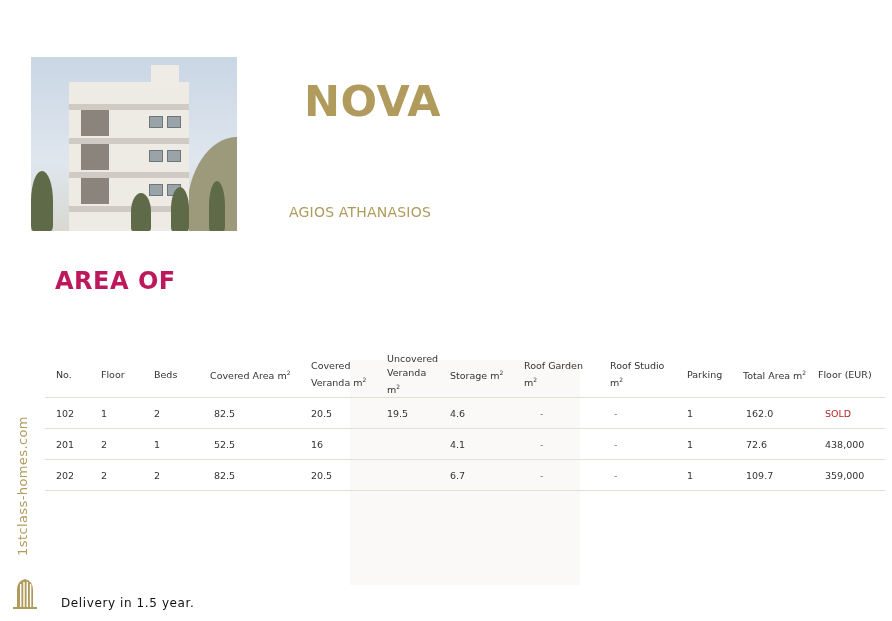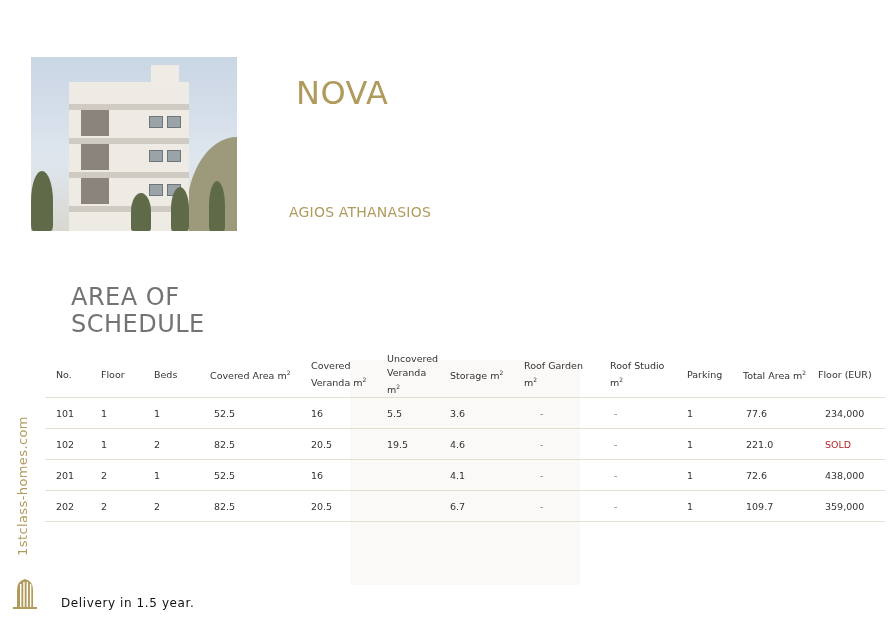--- a/index.html
+++ b/index.html
@@ -19,30 +19,30 @@
   .hero-image .bldg {
     position: absolute; left: 38px; top: 25px; width: 120px; height: 150px; background: #eeeae4;
   }
   .hero-image .bldg .band { position: absolute; left: 0; width: 120px; height: 6px; background: #cfcac2; }
   .hero-image .bldg .dark { position: absolute; left: 12px; width: 28px; background: #8a847c; }
   .hero-image .bldg .win { position: absolute; width: 12px; height: 10px; background: #9aa3a8; border: 1px solid #6f767a; }
   .hero-image .roof { position: absolute; left: 120px; top: 8px; width: 28px; height: 22px; background: #efebe5; }
   .hero-image .tree { position: absolute; bottom: 0; border-radius: 50% 50% 10% 10%; background: #5f6b48; }
 
   .title {
-    position: absolute; left: 288px; top: 62px; margin: 8px;
-    font-family: "DejaVu Sans", sans-serif; font-weight: normal; color: #b09a5c;
-    font-size: 32px; line-height: 46px; letter-spacing: 0.5px;
+    position: absolute; left: 288px; top: 62px; margin: 16px;
+    font-family: "DejaVu Sans", sans-serif; font-weight: bold; color: #b09a5c;
+    font-size: 43px; line-height: 46px; letter-spacing: 0.5px;
   }
   .subtitle {
     position: absolute; left: 289px; top: 204px; font-size: 14px; color: #b09a5c; letter-spacing: 0.2px;
   }
   .section-title {
-    position: absolute; left: 55px; top: 268px; margin: 16px; font-weight: normal;
-    font-size: 24px; line-height: 27px; color: #737373; letter-spacing: 0.5px;
+    position: absolute; left: 55px; top: 268px; margin: 0; font-weight: bold;
+    font-size: 24px; line-height: 27px; color: #be185d; letter-spacing: 0.5px;
   }
 
   .table-wrap { position: absolute; left: 45px; top: 352px; width: 840px; }
   table { border-collapse: collapse; width: 840px; table-layout: fixed; }
   th {
     font-weight: normal; font-size: 9.5px; color: #333; text-align: left; vertical-align: middle;
     height: 33px; padding: 0 0 0 11px; line-height: 14px;
   }
   td {
     font-size: 9.5px; color: #333; text-align: left; vertical-align: middle;
@@ -93,21 +93,20 @@
   <div class="tree" style="left:178px;width:16px;height:50px"></div>
 </div>
 
 <h1 class="title">
   <span>NOVA</span><br>
 </h1>
 <div class="subtitle">AGIOS ATHANASIOS</div>
 
 <h2 class="section-title">
   <span>AREA OF</span><br>
-  <span>SCHEDULE</span>
 </h2>
 
 <div class="watermark"></div>
 
 <div class="table-wrap">
   <table>
     <colgroup>
       <col style="width:45px">
         <col style="width:53px">
         <col style="width:56px">
@@ -132,45 +131,31 @@
         <th><span>Storage m</span><sup>2</sup></th>
         <th><span>Roof Garden m</span><sup>2</sup></th>
         <th><span>Roof Studio m</span><sup>2</sup></th>
         <th><span>Parking</span></th>
         <th><span>Total Area m</span><sup>2</sup></th>
         <th><span>Floor (EUR)</span></th>
       </tr>
     </thead>
     <tbody>
       <tr>
-        <td>101</td>
-        <td>1</td>
-        <td>1</td>
-        <td style="padding-left:15px">52.5</td>
-        <td>16</td>
-        <td>5.5</td>
-        <td>3.6</td>
-        <td class="dash" style="padding-left:27px">-</td>
-        <td class="dash" style="padding-left:15px">-</td>
-        <td>1</td>
-        <td style="padding-left:14px">77.6</td>
-        <td style="padding-left:18px">234,000</td>
-      </tr>
-      <tr>
         <td>102</td>
         <td>1</td>
         <td>2</td>
         <td style="padding-left:15px">82.5</td>
         <td>20.5</td>
         <td>19.5</td>
         <td>4.6</td>
         <td class="dash" style="padding-left:27px">-</td>
         <td class="dash" style="padding-left:15px">-</td>
         <td>1</td>
-        <td style="padding-left:14px">221.0</td>
+        <td style="padding-left:14px">162.0</td>
         <td class="sold" style="padding-left:18px">SOLD</td>
       </tr>
       <tr>
         <td>201</td>
         <td>2</td>
         <td>1</td>
         <td style="padding-left:15px">52.5</td>
         <td>16</td>
         <td></td>
         <td>4.1</td>

